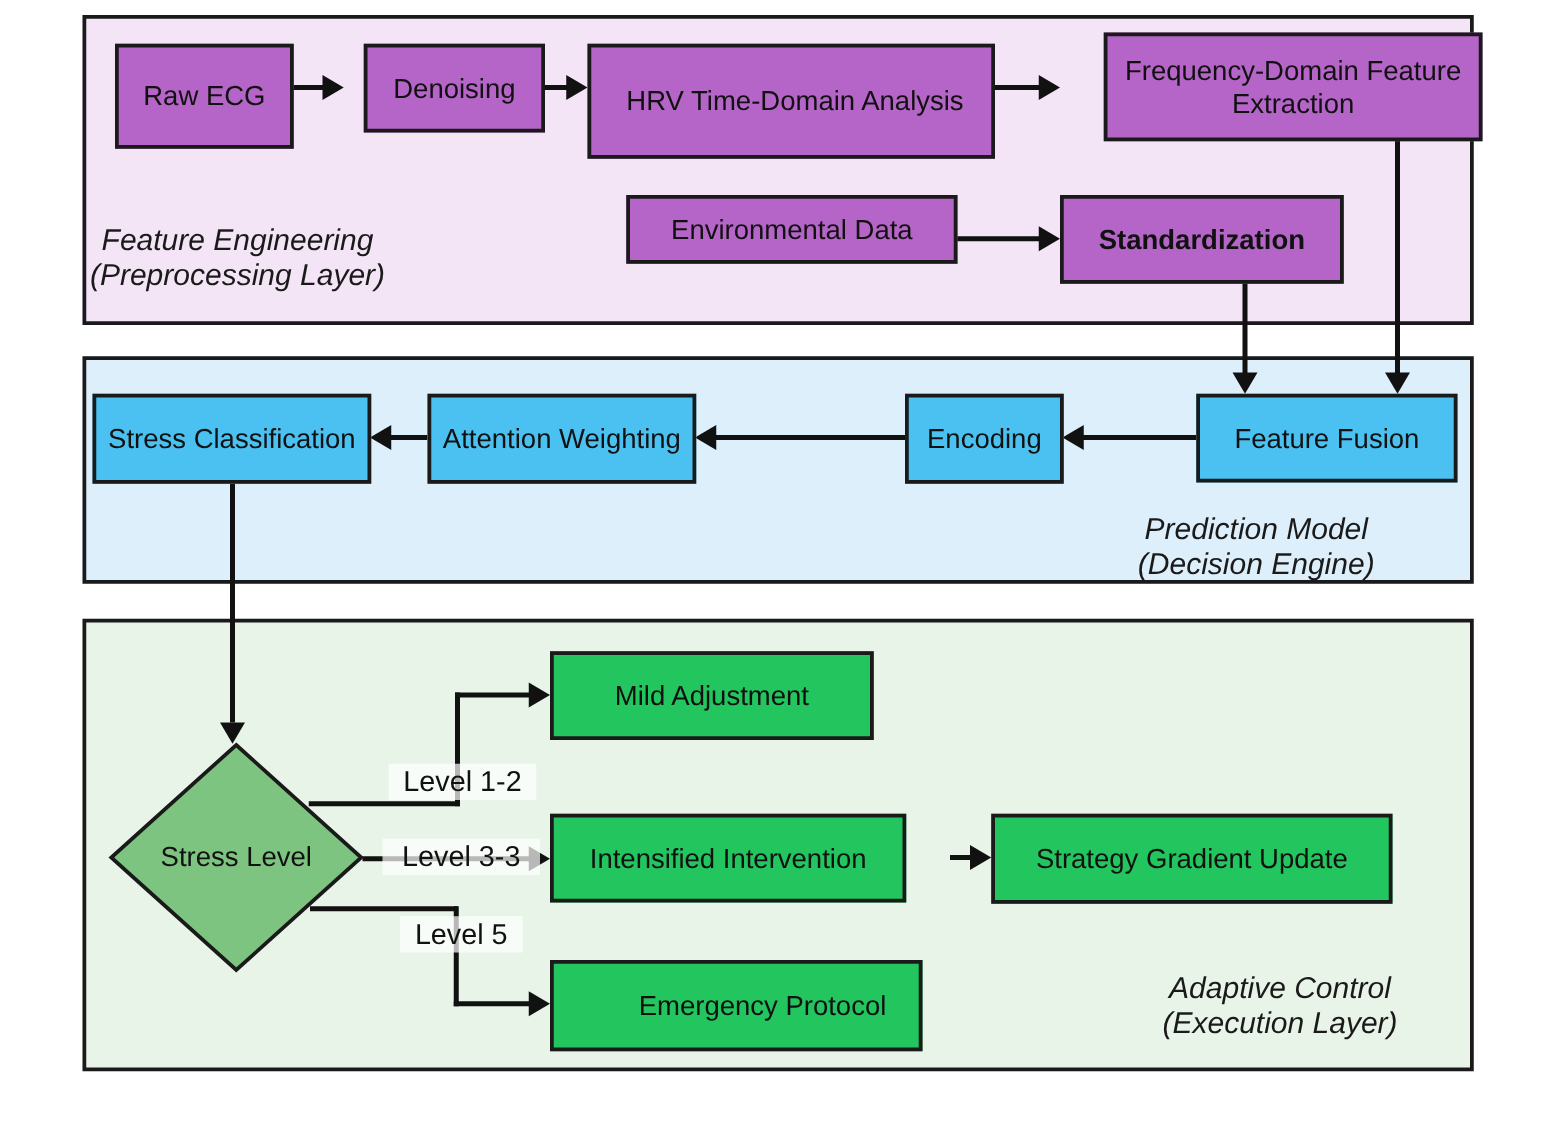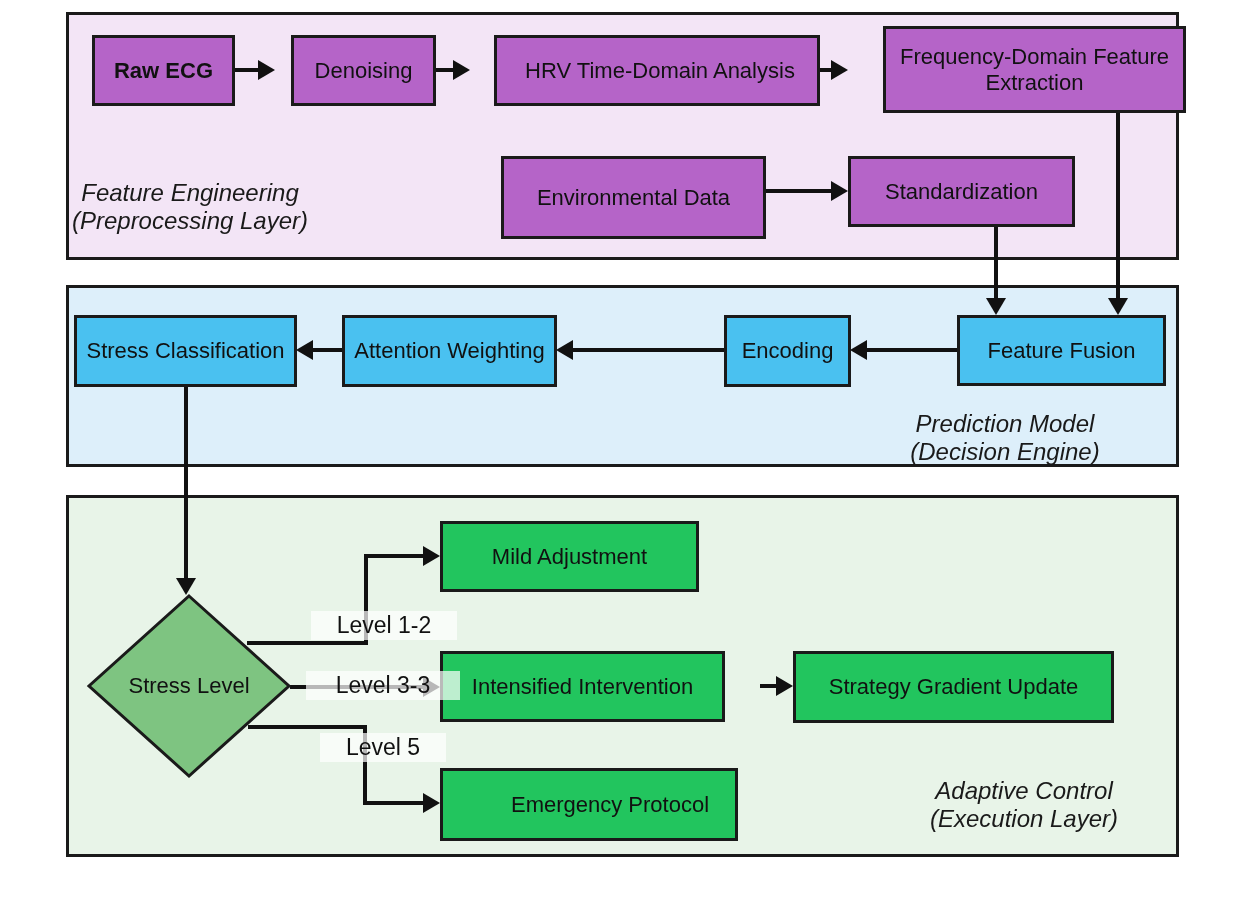--- a/index.html
+++ b/index.html
@@ -21,21 +21,21 @@
   .blue{background:#4ac1f0;}
   .green{background:#22c55e;}
 
   .layer-title{
     position:absolute;font-size:24px;line-height:1.16;text-align:center;color:#1a1a1a;
   }
   .layer-title span{display:block;font-style:italic;}
 
   .edge-label{
     position:absolute;font-size:23px;text-align:center;
-    background:rgba(255,255,255,0.7);padding:1px 19px;white-space:nowrap;
+    background:rgba(255,255,255,0.7);padding:1px 5px;white-space:nowrap;
   }
 
   .hline{position:absolute;height:4px;background:#111;}
   .vline{position:absolute;width:4px;background:#111;}
   .arr{position:absolute;width:0;height:0;}
   .arr-r{border-top:10px solid transparent;border-bottom:10px solid transparent;border-left:17px solid #111;}
   .arr-l{border-top:10px solid transparent;border-bottom:10px solid transparent;border-right:17px solid #111;}
   .arr-d{border-left:10px solid transparent;border-right:10px solid transparent;border-top:17px solid #111;}
 
   .diamond-wrap{position:absolute;left:86px;top:593px;width:206px;height:186px;}
@@ -93,26 +93,26 @@
   <div class="arr arr-r" style="left:423px;top:677px;"></div>
 
   <div class="hline" style="left:248px;top:725px;width:118px;"></div>
   <div class="vline" style="left:363px;top:725px;height:80px;"></div>
   <div class="hline" style="left:363px;top:801px;width:61px;"></div>
   <div class="arr arr-r" style="left:423px;top:793px;"></div>
 
   <div class="hline" style="left:760px;top:684px;width:18px;"></div>
   <div class="arr arr-r" style="left:776px;top:676px;"></div>
 
-  <div class="node purple" style="left:92px;top:35px;width:143px;height:71px;font-weight:bold;">Raw ECG</div>
+  <div class="node purple" style="left:92px;top:35px;width:143px;height:84px;">Raw ECG</div>
   <div class="node purple" style="left:275px;top:35px;width:145px;height:71px;margin-left:16px;">Denoising</div>
-  <div class="node purple" style="left:494px;top:35px;width:326px;height:71px;padding-left:12px;">HRV Time-Domain Analysis</div>
+  <div class="node purple" style="left:470px;top:35px;width:326px;height:92px;padding-left:12px;">HRV Time-Domain Analysis</div>
   <div class="node purple" style="left:848px;top:26px;width:303px;height:87px;margin-left:35px;">Frequency-Domain Feature Extraction</div>
-  <div class="node purple" style="left:501px;top:156px;width:265px;height:83px;">Environmental Data</div>
-  <div class="node purple" style="left:848px;top:156px;width:227px;height:71px;">Standardization</div>
+  <div class="node purple" style="left:501px;top:156px;width:265px;height:55px;">Environmental Data</div>
+  <div class="node purple" style="left:848px;top:156px;width:227px;height:71px;font-weight:bold;">Standardization</div>
   <div class="layer-title" style="left:70px;top:179px;width:240px;">
     <span>Feature Engineering</span>
     <span>(Preprocessing Layer)</span>
   </div>
 
   <div class="node blue" style="left:74px;top:315px;width:223px;height:72px;">Stress Classification</div>
   <div class="node blue" style="left:342px;top:315px;width:215px;height:72px;">Attention Weighting</div>
   <div class="node blue" style="left:724px;top:315px;width:127px;height:72px;">Encoding</div>
   <div class="node blue" style="left:957px;top:315px;width:209px;height:71px;">Feature Fusion</div>
   <div class="layer-title" style="left:880px;top:410px;width:250px;">

